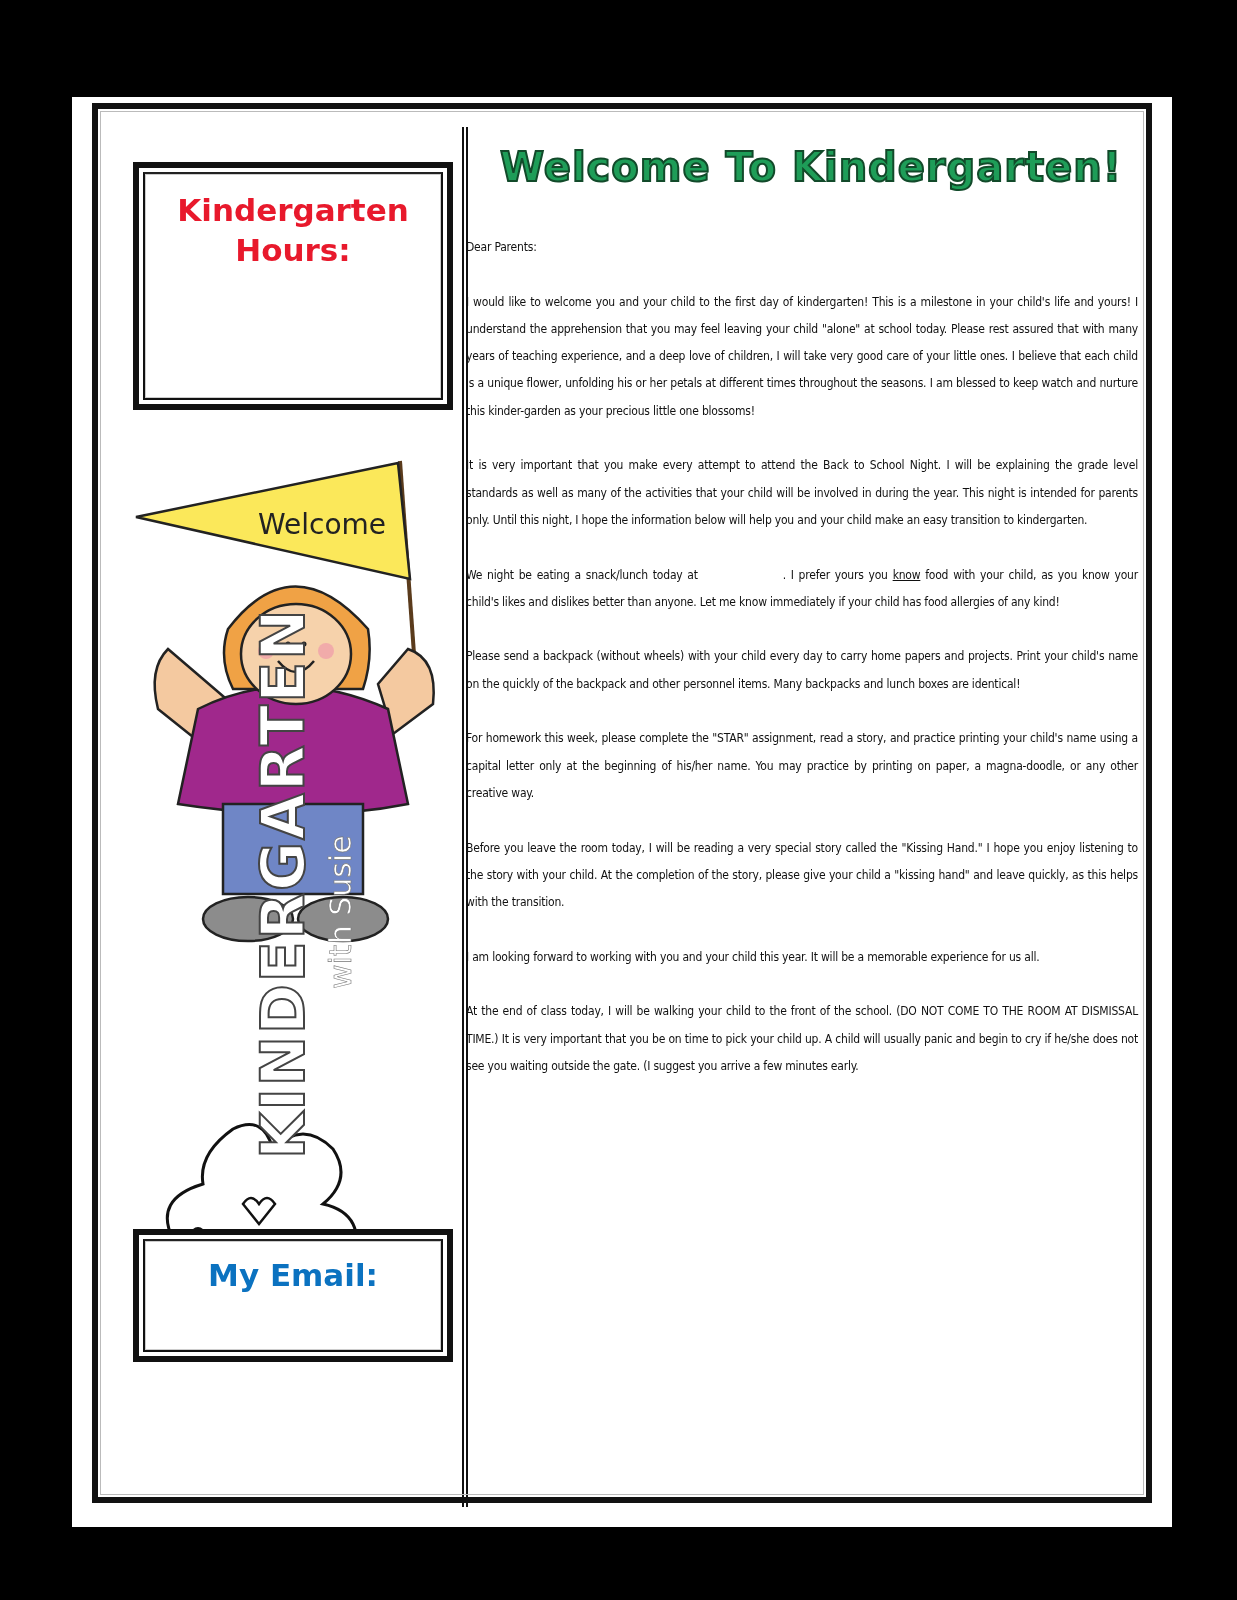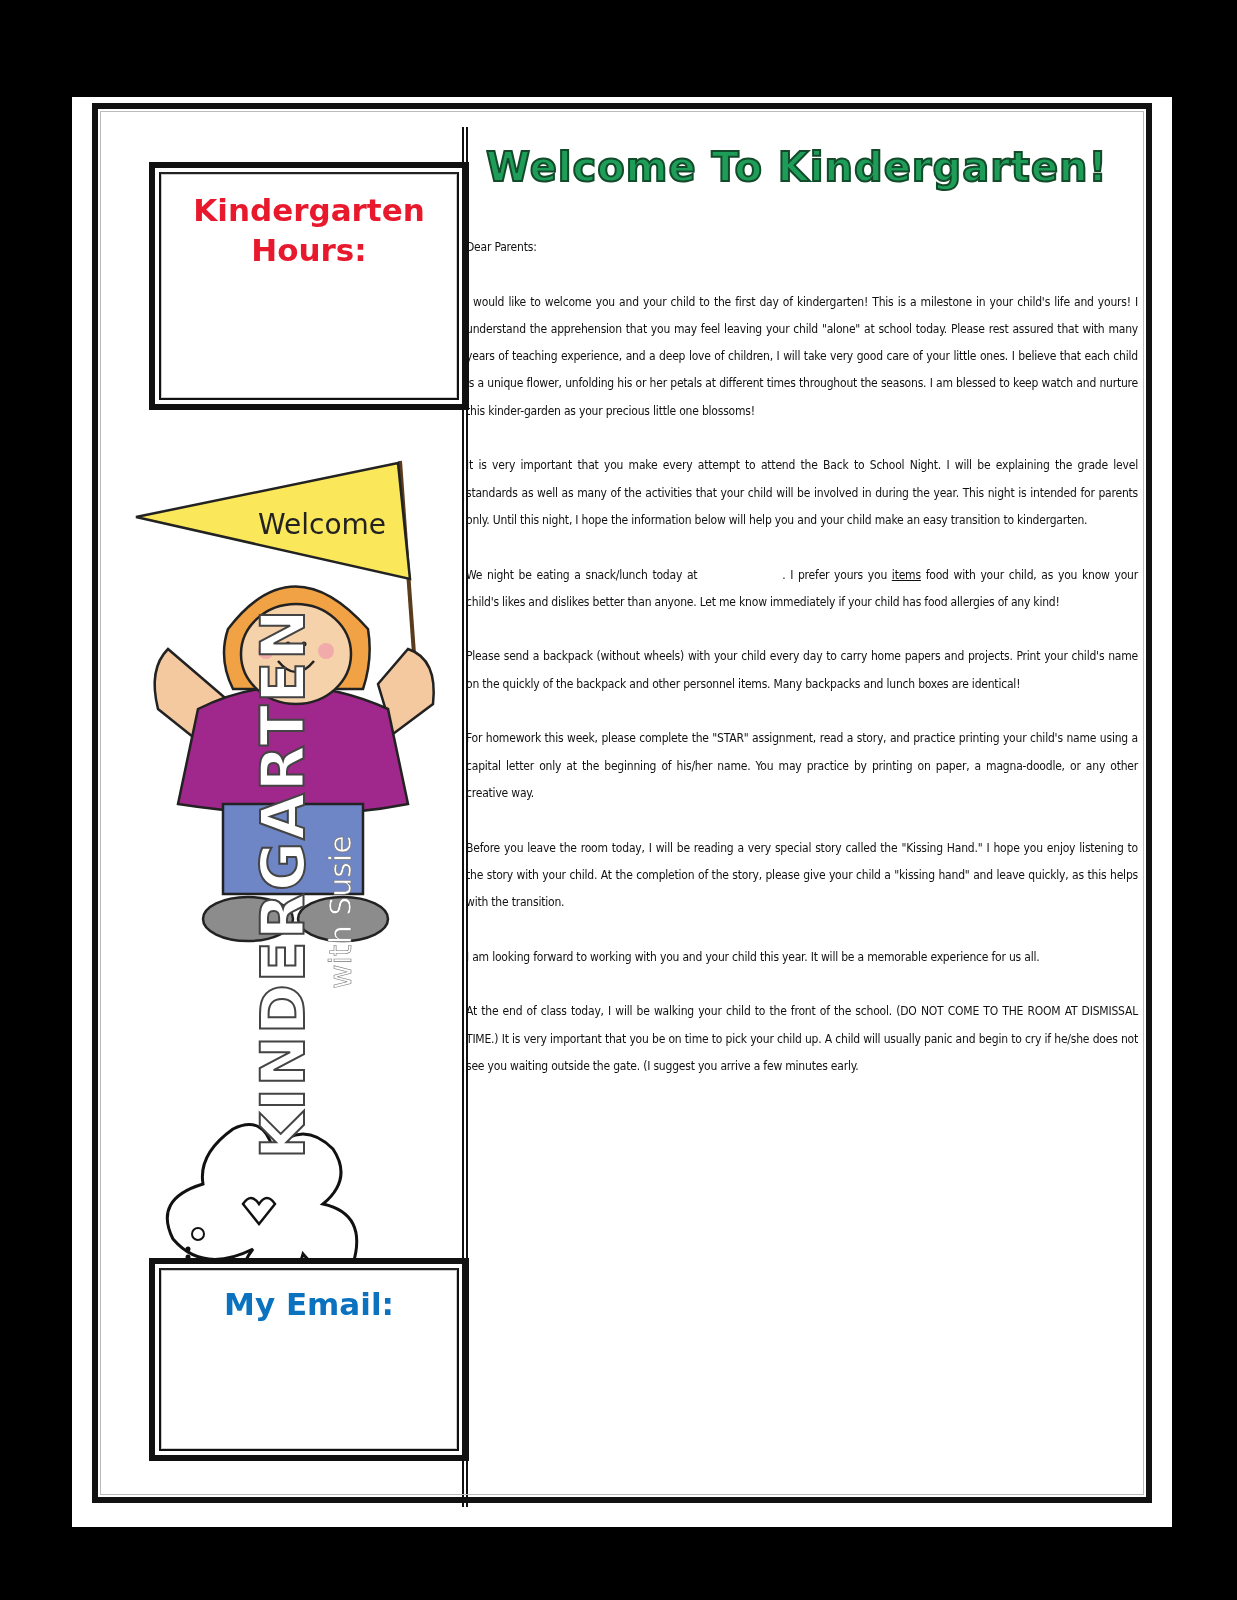--- a/index.html
+++ b/index.html
@@ -20,35 +20,35 @@
     content: ""; position: absolute; left: 2px; top: 2px; right: 2px; bottom: 2px;
     border: 1px solid #bbb;
   }
   .divider {
     position: absolute; left: 364px; top: 18px; width: 6px; height: 1380px;
     border-left: 2px solid #111; border-right: 2px solid #111; box-sizing: border-box;
   }
   .left-col { position: absolute; left: 0; top: 0; width: 370px; height: 100%; }
   .box {
     position: absolute; left: 35px; width: 320px; box-sizing: border-box;
-    border: 6px solid #111; background: #fff; margin-left: 16px;
+    border: 6px solid #111; background: #fff;
   }
   .box .inner {
     position: absolute; left: 4px; top: 4px; right: 4px; bottom: 4px;
     border: 2px solid #111; border-top-color:#222; box-shadow: 0 0 0 1px #ccc inset;
   }
   .box-title {
     position: absolute; left: 0; right: 0; text-align: center;
     font-family: "DejaVu Sans", sans-serif; font-weight: bold; line-height: 1.3;
   }
   .box-hours { top: 53px; height: 248px; }
   .box-hours .box-title { top: 22px; color: #e8192c; font-size: 31px; }
   .box-parent { top: 860px; height: 236px; }
   .box-parent .box-title { top: 30px; color: #0f9a46; font-size: 27px; }
-  .box-email { top: 1149px; height: 203px; }
+  .box-email { top: 1120px; height: 133px; }
   .box-email .box-title { top: 20px; color: #0b72c0; font-size: 31px; }
 
   .clipart { position: absolute; left: 30px; top: 330px; width: 320px; height: 520px; }
   .gingerbread { position: absolute; left: 55px; top: 1000px; width: 240px; height: 200px; }
   .watermark {
     position: absolute; left: 150px; top: 580px; width: 80px; height: 500px;
   }
   .watermark-text {
     position: absolute; left: 0; top: 0; transform-origin: 0 0;
     transform: translate(0px, 470px) rotate(-90deg);
@@ -57,21 +57,21 @@
   }
   .watermark-sub {
     position: absolute; left: 0; top: 0; transform-origin: 0 0;
     transform: translate(75px, 300px) rotate(-90deg);
     font-family: "DejaVu Sans", sans-serif; font-size: 30px; color: #fff;
     -webkit-text-stroke: 0.6px #777; white-space: nowrap;
   }
 
   .right-col { position: absolute; left: 368px; top: 0; width: 700px; height: 100%; }
   .heading {
-    position: absolute; left: 20px; top: 35px; width: 650px; text-align: left;
+    position: absolute; left: 20px; top: 35px; width: 650px; text-align: center;
     font-family: "DejaVu Sans", sans-serif; font-weight: bold; font-size: 40px;
     color: #1e9d58; -webkit-text-stroke: 2px #124a2a; letter-spacing: 1px;
   }
   .letter {
     position: absolute; left: 0; top: 125px; width: 672px;
     font-family: "DejaVu Sans Condensed", "DejaVu Sans", sans-serif;
     font-size: 12px; line-height: 27.3px; color: #111; text-align: justify;
     letter-spacing: -0.2px;
   }
   .letter p { margin: 0 0 27.3px 0; }
@@ -140,21 +140,21 @@
     </div>
 
     <div class="divider"></div>
 
     <div class="right-col">
       <div class="heading">Welcome To Kindergarten!</div>
       <div class="letter">
         <p>Dear Parents:</p>
         <p>I would like to welcome you and your child to the first day of kindergarten!  This is a milestone in your child's life and yours!  I understand the apprehension that you may feel leaving your child "alone" at school today.   Please rest assured that with many years of teaching experience, and a deep love of children, I will take very good care of your little ones.  I believe that each child is a unique flower, unfolding his or her petals at different times throughout the seasons. I am blessed to keep watch and nurture this kinder-garden as your precious little one blossoms!</p>
         <p>It is very important that you make every attempt to attend the Back to School Night.  I will be explaining the grade level standards as well as many of the activities that your child will be involved in during the year.  This night is intended for parents only.  Until this night, I hope the information below will help you and your child make an easy transition to kindergarten.</p>
-        <p><span>We night be eating a snack/lunch today at</span> <span class="blank"></span><span>. I prefer yours you</span> <span class="u">items</span> <span>food with your child, as you know your child's likes and dislikes better than anyone. Let me know immediately if your child has food allergies of any kind!</span></p>
+        <p><span>We night be eating a snack/lunch today at</span> <span class="blank"></span><span>. I prefer yours you</span> <span class="u">know</span> <span>food with your child, as you know your child's likes and dislikes better than anyone. Let me know immediately if your child has food allergies of any kind!</span></p>
         <p>Please send a backpack (without wheels) with your child every day to carry home papers and projects. Print your child's name on the quickly of the backpack and other personnel items. Many backpacks and lunch boxes are identical!</p>
         <p>For homework this week, please complete the "STAR" assignment, read a story, and practice printing your child's name using a capital letter only at the beginning of his/her name. You may practice by printing on paper, a magna-doodle, or any other creative way.</p>
         <p>Before you leave the room today, I will be reading a very special story called the "Kissing Hand." I hope you enjoy listening to the story with your child. At the completion of the story, please give your child a "kissing hand" and leave quickly, as this helps with the transition.</p>
         <p>I am looking forward to working with you and your child this year.  It will be a memorable experience for us all.</p>
         <p>At the end of class today, I will be walking your child to the front of the school. (DO NOT COME TO THE ROOM AT DISMISSAL TIME.)  It is very important that you be on time to pick your child up. A child will usually panic and begin to cry if he/she does not see you waiting outside the gate. (I suggest you arrive a few minutes early.</p>
       </div>
     </div>
 
   </div>
 </div>

